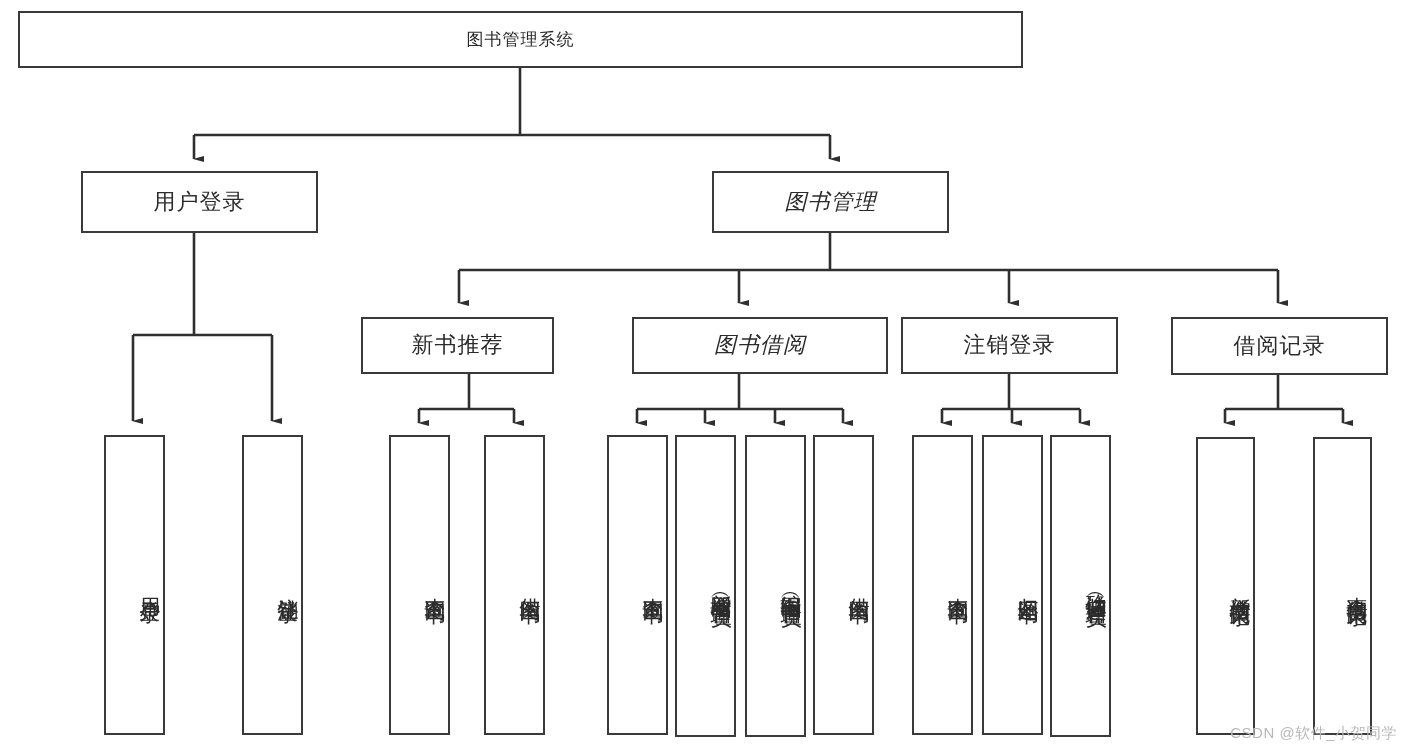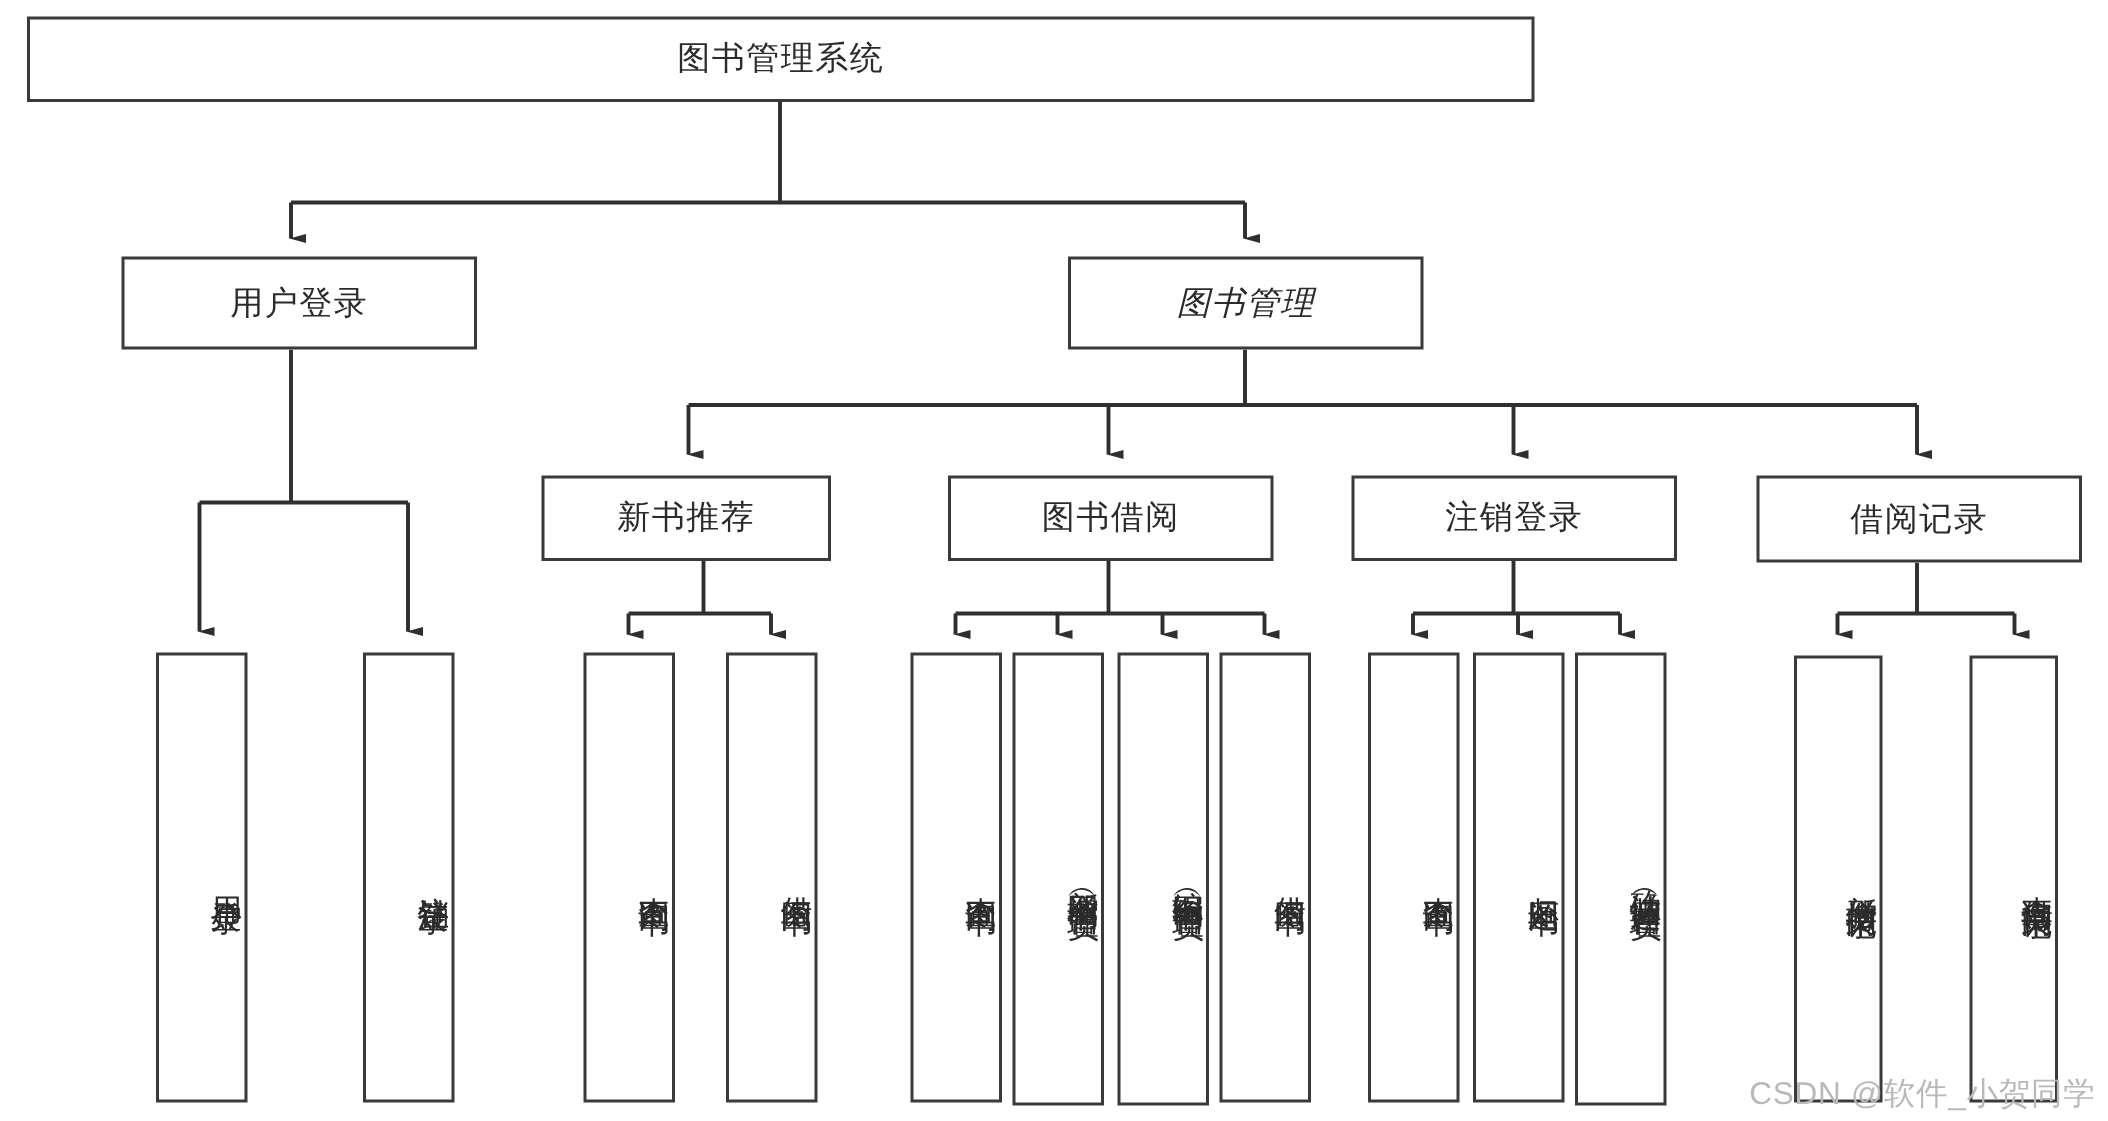--- a/index.html
+++ b/index.html
@@ -40,35 +40,35 @@
     padding: 6px 0;
     align-items: flex-start;
     justify-content: center;
   }
   .node.vert > span {
     writing-mode: vertical-rl;
     text-orientation: upright;
     display: block;
   }
   .node.root {
-    font-size: 22px;
+    font-size: 17px;
   }
   svg.wires {
     position: absolute;
     left: 0;
     top: 0;
     width: 1405px;
     height: 747px;
     pointer-events: none;
   }
   .watermark {
     position: absolute;
     right: 8px;
     bottom: 4px;
-    font-size: 21px;
+    font-size: 15px;
     color: #b9b9b9;
     letter-spacing: 0.5px;
     white-space: nowrap;
   }
 </style>
 </head>
 <body>
 
 <div id="canvas">
 
@@ -129,21 +129,21 @@
   <div class="node horiz" style="left:81px; top:171px; width:237px; height:62px;">
     <span>用户登录</span>
   </div>
   <div class="node horiz" style="left:712px; top:171px; width:237px; height:62px;font-style:italic;">
     <span>图书管理</span>
   </div>
 
   <div class="node horiz" style="left:361px; top:317px; width:193px; height:57px;">
     <span>新书推荐</span>
   </div>
-  <div class="node horiz" style="left:632px; top:317px; width:217px; height:57px;">
+  <div class="node horiz" style="left:632px; top:317px; width:256px; height:57px;font-style:italic;">
     <span>图书借阅</span>
   </div>
   <div class="node horiz" style="left:901px; top:317px; width:217px; height:57px;">
     <span>注销登录</span>
   </div>
   <div class="node horiz" style="left:1171px; top:317px; width:217px; height:58px;">
     <span>借阅记录</span>
   </div>
 
   <div class="node vert" style="left:104px; top:435px; width:61px; height:300px;">

